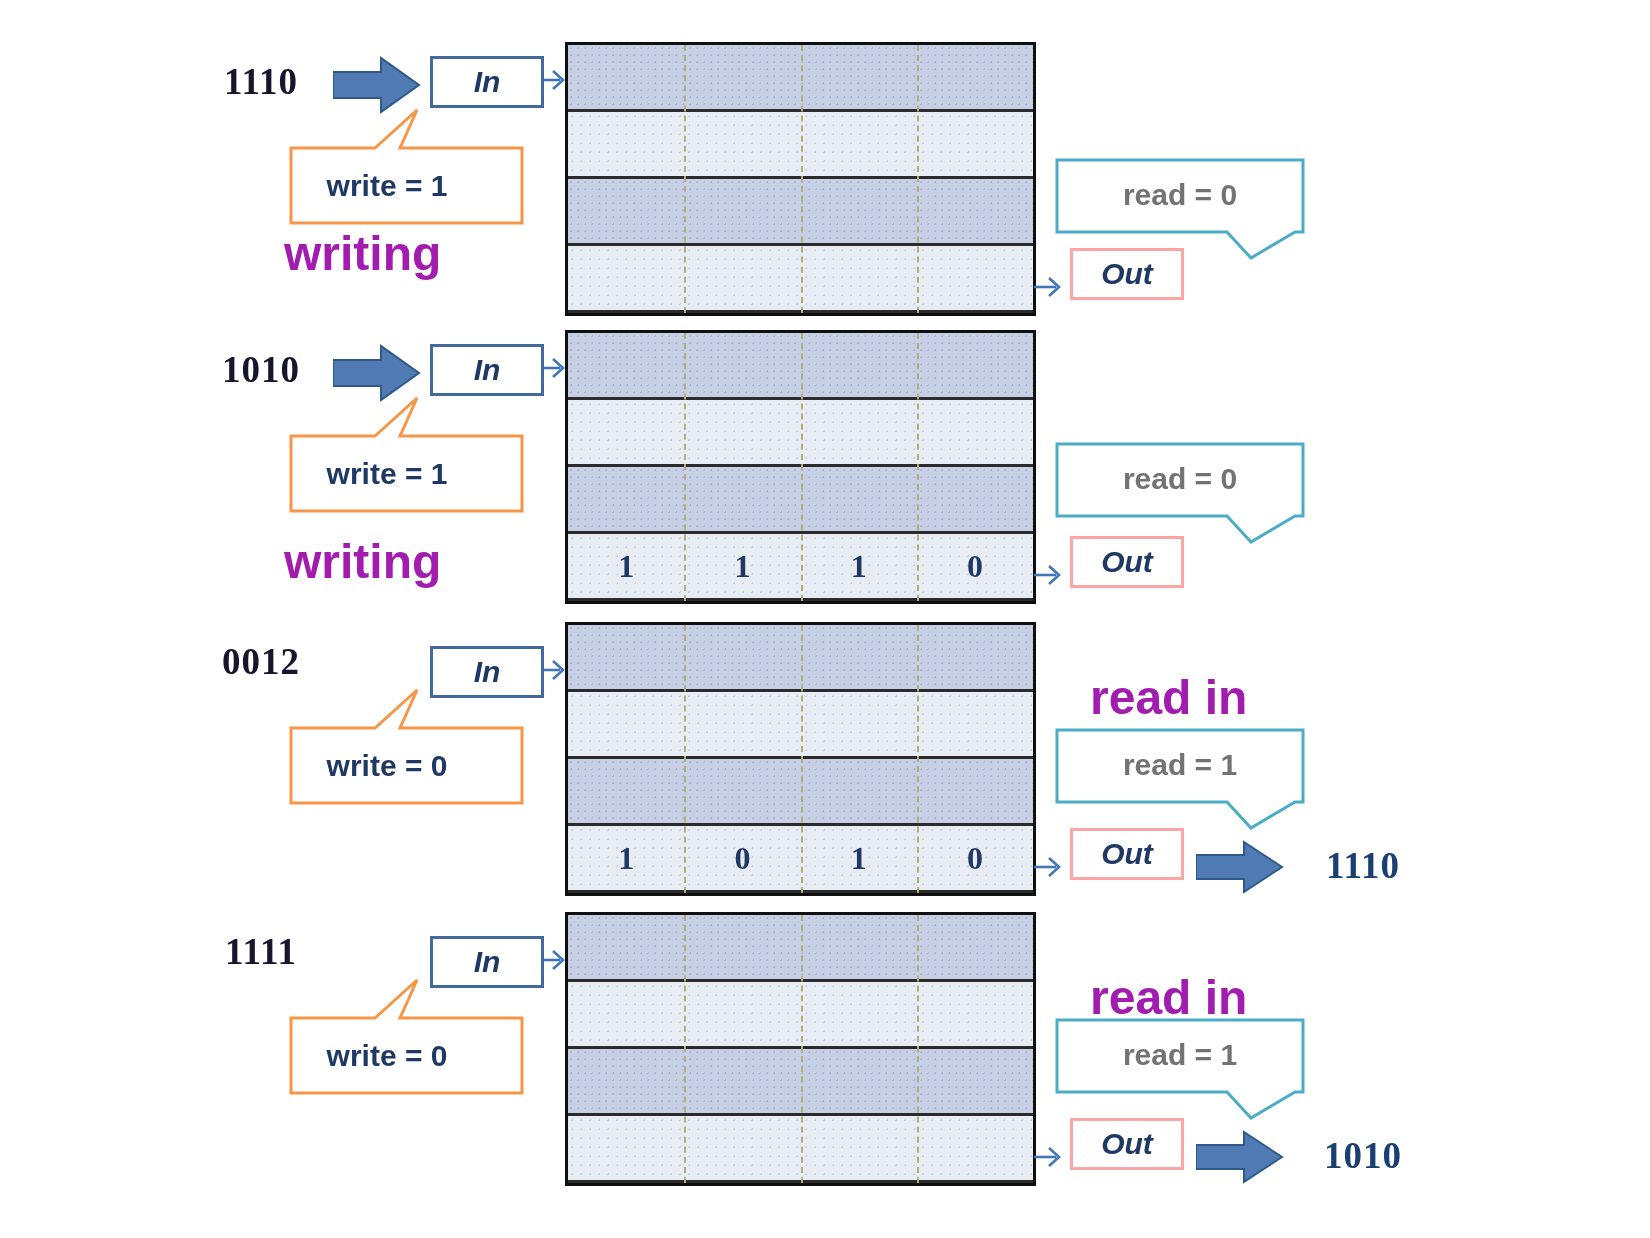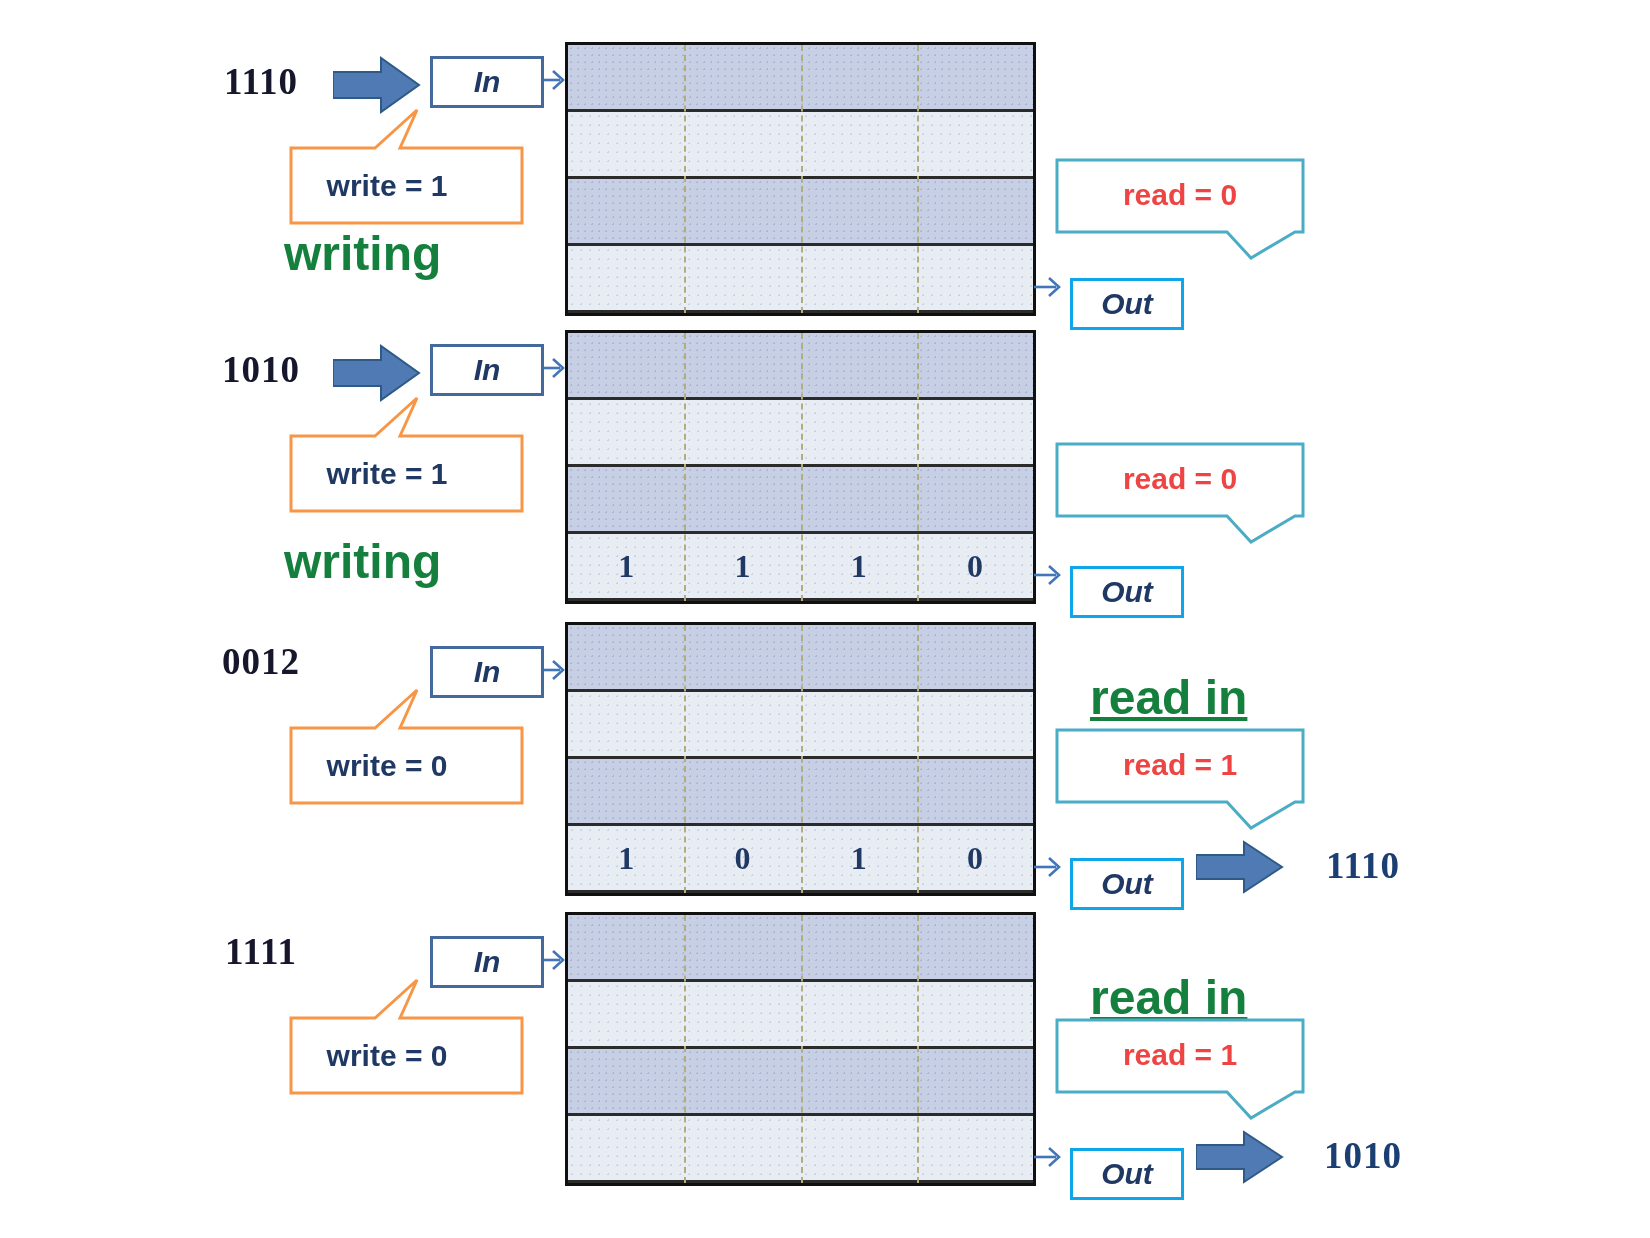--- a/index.html
+++ b/index.html
@@ -59,36 +59,36 @@
   .wb-text{
     position:absolute;left:0;top:41px;width:100%;height:75px;
     display:flex;align-items:center;justify-content:center;
     font-weight:700;font-size:30px;color:#1f3864;
   }
   .read-bubble{position:absolute;left:1055px;width:250px;height:102px;}
   .read-bubble path{fill:#ffffff;stroke:#4bacc6;stroke-width:3;stroke-linejoin:miter;}
   .rb-text{
     position:absolute;left:0;top:0;width:100%;height:74px;
     display:flex;align-items:center;justify-content:center;
-    font-weight:700;font-size:30px;color:#ef4444;
+    font-weight:700;font-size:30px;color:#737373;
   }
 
   
   .stage-label{
-    font-weight:700;font-size:48px;color:#15803d;letter-spacing:0px;
+    font-weight:700;font-size:48px;color:#a21caf;letter-spacing:0px;
     position:absolute;white-space:nowrap;
   }
   .stage-left{left:284px;top:184px;}
   .stage-left.lower{top:204px;}
-  .stage-right{left:1090px;top:48px;text-decoration:underline;}
+  .stage-right{left:1090px;top:48px;}
   .stage-right.lower{top:58px;}
 
   
   .out-arrow{left:1032px;top:232px;}
-  .out-box{left:1070px;top:236px;width:108px;height:46px;border:3px solid #0ea5e9;}
+  .out-box{left:1070px;top:206px;width:108px;height:46px;border:3px solid #fca5a5;}
   .arrow-out{position:absolute;left:1196px;top:218px;}
   .out-value{
     position:absolute;left:1298px;top:222px;width:130px;text-align:center;
     font-family:"Liberation Serif",serif;font-weight:700;font-size:37px;color:#1b3f73;
     letter-spacing:1px;
   }
 </style>
 </head>
 <body>
 

